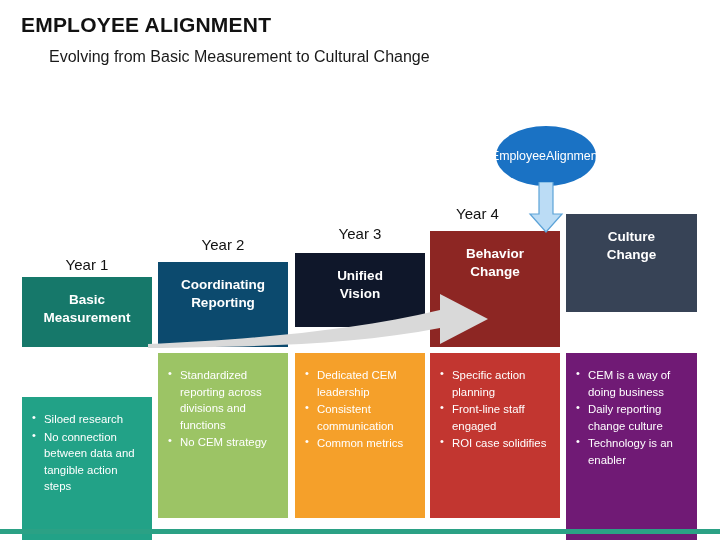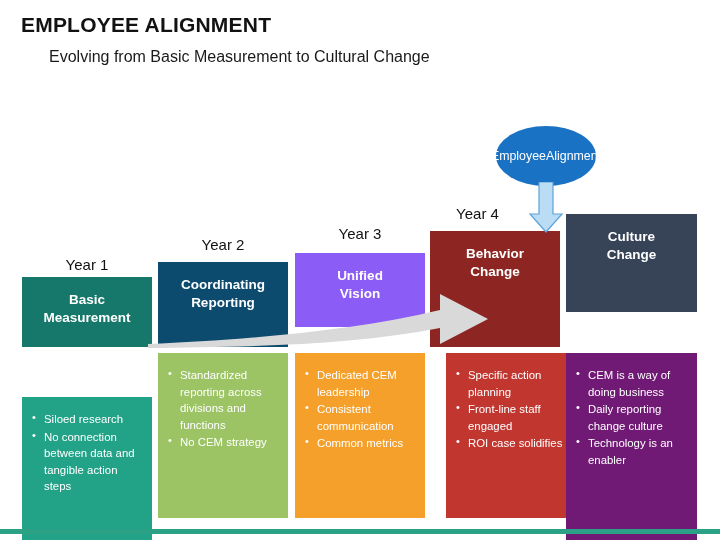--- a/index.html
+++ b/index.html
@@ -161,21 +161,21 @@
       <span>Basic</span>
       <span>Measurement</span>
     </div>
   </div>
   <div class="stage-head" style="left:158px; top:262px; width:130px; height:85px; background:#0c4a6e;">
     <div>
       <span>Coordinating</span>
       <span>Reporting</span>
     </div>
   </div>
-  <div class="stage-head" style="left:295px; top:253px; width:130px; height:74px; background:#8b5cf6;">
+  <div class="stage-head" style="left:295px; top:253px; width:130px; height:74px; background:#0f172a;">
     <div>
       <span>Unified</span>
       <span>Vision</span>
     </div>
   </div>
   <div class="stage-head" style="left:430px; top:231px; width:130px; height:116px; background:#8D2623;">
     <div>
       <span>Behavior</span>
       <span>Change</span>
     </div>
@@ -211,21 +211,21 @@
       <li>Consistent communication</li>
       <li>Common metrics</li>
     </ul>
   </div>
   <div class="stage-body" style="left:158px; top:353px; width:130px; height:165px; background:#9CC465;">
     <ul>
       <li>Standardized reporting across divisions and functions</li>
       <li>No CEM strategy</li>
     </ul>
   </div>
-  <div class="stage-body" style="left:446px; top:353px; width:130px; height:165px; background:#C23630;">
+  <div class="stage-body" style="left:430px; top:353px; width:130px; height:165px; background:#C23630;">
     <ul>
       <li>Specific action planning</li>
       <li>Front-line staff engaged</li>
       <li>ROI case solidifies</li>
     </ul>
   </div>
   <div class="stage-body" style="left:566px; top:353px; width:131px; height:207px; background:#701a75;">
     <ul>
       <li>CEM is a way of doing business</li>
       <li>Daily reporting change culture</li>

